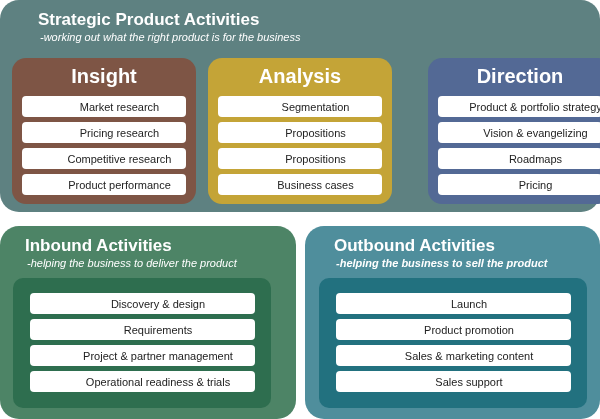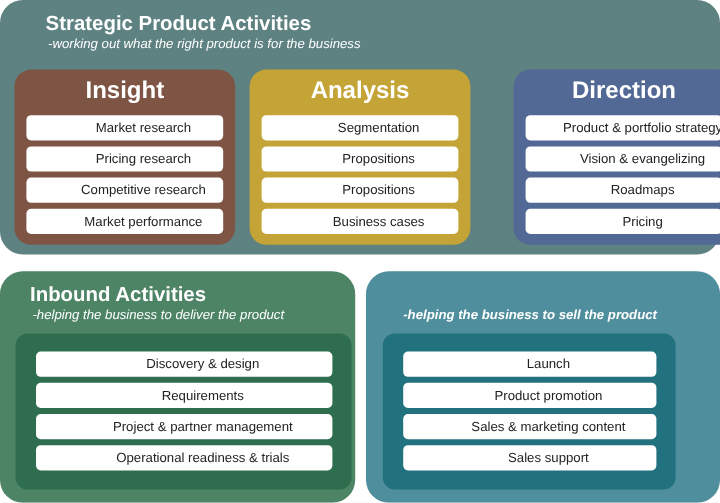--- a/index.html
+++ b/index.html
@@ -24,38 +24,38 @@
   .item { height: 21px; margin-bottom: 5px; background: #ffffff; border-radius: 4px; display: flex; align-items: center; justify-content: center; font-size: 11px; color: #222222; white-space: nowrap; padding-left: 31px; }
 
   #inbound { left: 0; top: 226px; width: 296px; height: 193px; background: #4d8466; }
   #inbound .panel-title { left: 25px; top: 10px; }
   #inbound .panel-sub { left: 27px; top: 31px; }
   #outbound { left: 305px; top: 226px; width: 295px; height: 193px; background: #4f8e9c; }
   #outbound .panel-title { left: 29px; top: 10px; }
   #outbound .panel-sub { left: 31px; top: 31px; font-weight: bold; }
 
   .inner { position: absolute; top: 52px; height: 130px; border-radius: 10px; }
-  #inbound .inner { left: 13px; width: 280px; background: #2e6e4f; }
-  #outbound .inner { left: 14px; width: 244px; background: #22717f; }
+  #inbound .inner { left: 13px; width: 258px; background: #2e6e4f; }
+  #outbound .inner { left: 14px; width: 268px; background: #22717f; }
   .inner .items { left: 17px; right: 16px; top: 15px; }
 </style>
 </head>
 <body>
 
 <div class="panel" id="strategic">
   <div class="panel-title">Strategic Product Activities</div>
   <div class="panel-sub">-working out what the right product is for the business</div>
 
   <div class="col" id="insight">
     <div class="col-title">Insight</div>
     <div class="items">
       <div class="item">Market research</div>
       <div class="item">Pricing research</div>
       <div class="item">Competitive research</div>
-      <div class="item">Market performance</div>
+      <div class="item">Product performance</div>
     </div>
   </div>
 
   <div class="col" id="analysis">
     <div class="col-title">Analysis</div>
     <div class="items">
       <div class="item">Segmentation</div>
       <div class="item">Propositions</div>
       <div class="item">Propositions</div>
       <div class="item">Business cases</div>
@@ -80,20 +80,21 @@
     <div class="items">
       <div class="item">Discovery &amp; design</div>
       <div class="item">Requirements</div>
       <div class="item">Project &amp; partner management</div>
       <div class="item">Operational readiness &amp; trials</div>
     </div>
   </div>
 </div>
 
 <div class="panel" id="outbound">
+  <div class="panel-title">Outbound Activities</div>
   <div class="panel-sub">-helping the business to sell the product</div>
   <div class="inner">
     <div class="items">
       <div class="item">Launch</div>
       <div class="item">Product promotion</div>
       <div class="item">Sales &amp; marketing content</div>
       <div class="item">Sales support</div>
     </div>
   </div>
 </div>

